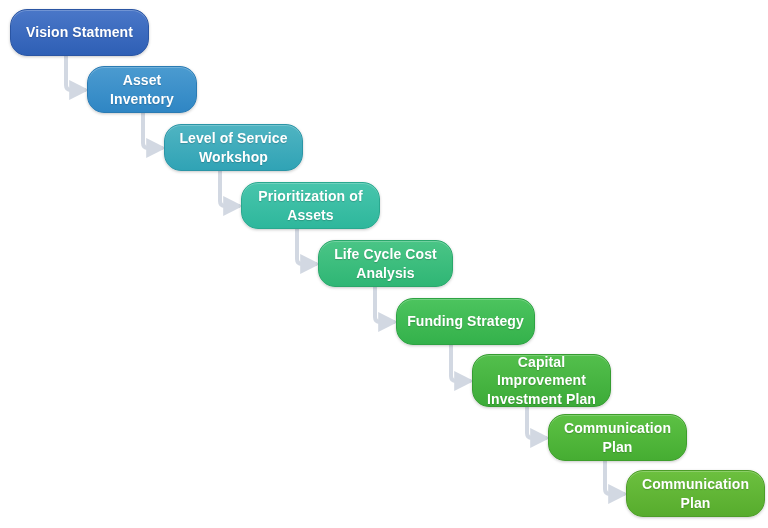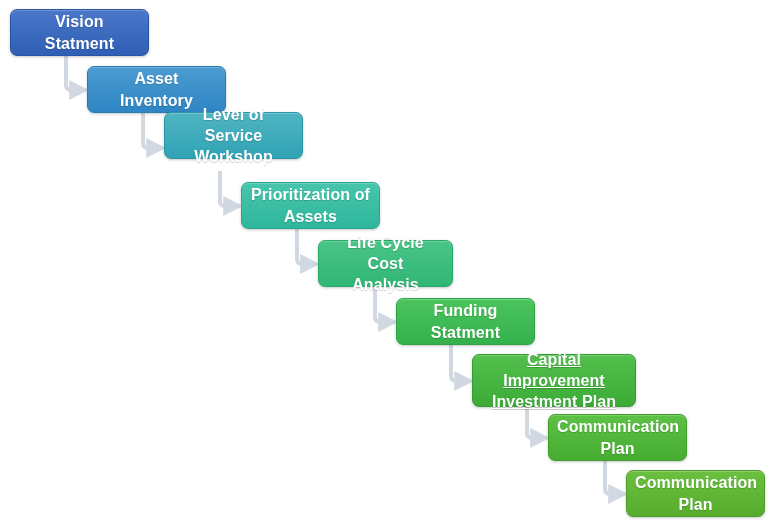--- a/index.html
+++ b/index.html
@@ -24,23 +24,23 @@
     height: 528px;
     pointer-events: none;
   }
   .node {
     position: absolute;
     box-sizing: border-box;
     display: flex;
     align-items: center;
     justify-content: center;
     text-align: center;
-    border-radius: 7px;
+    border-radius: 17px;
     color: #ffffff;
-    font-size: 16px;
+    font-size: 14px;
     font-weight: bold;
     line-height: 1.32;
     letter-spacing: 0.1px;
     padding: 4px 8px;
     text-shadow: 0 1px 1px rgba(0,0,0,0.18);
     box-shadow: 0 1px 3px rgba(0,0,0,0.22), inset 0 1px 0 rgba(255,255,255,0.22);
   }
   .node .label {
     display: block;
     width: 100%;
@@ -67,39 +67,39 @@
         <path d="M 451 345 L 451 376 Q 451 381 456 381 L 471 381" fill="none" stroke="#d2d8e2" stroke-width="4" stroke-linecap="butt" marker-end="url(#arrowhead)"></path>
         <path d="M 527 407 L 527 433 Q 527 438 532 438 L 547 438" fill="none" stroke="#d2d8e2" stroke-width="4" stroke-linecap="butt" marker-end="url(#arrowhead)"></path>
         <path d="M 605 461 L 605 489 Q 605 494 610 494 L 625 494" fill="none" stroke="#d2d8e2" stroke-width="4" stroke-linecap="butt" marker-end="url(#arrowhead)"></path>
       </g>
   </svg>
 
   <div id="nodes-group">
       <div class="node" style="left: 10px; top: 9px; width: 139px; height: 47px; background: linear-gradient(rgb(74, 119, 200) 0%, rgb(46, 95, 181) 100%); border: 1px solid rgb(42, 85, 163); color: rgb(255, 255, 255);">
         <span class="label">Vision Statment</span>
       </div>
-      <div class="node" style="left: 87px; top: 66px; width: 139px; height: 47px; background: linear-gradient(rgb(75, 155, 208) 0%, rgb(47, 134, 196) 100%); border: 1px solid rgb(42, 123, 179); color: rgb(255, 255, 255);">
+      <div class="node" style="left: 87px; top: 66px; width: 110px; height: 47px; background: linear-gradient(rgb(75, 155, 208) 0%, rgb(47, 134, 196) 100%); border: 1px solid rgb(42, 123, 179); color: rgb(255, 255, 255);">
         <span class="label">Asset Inventory</span>
       </div>
-      <div class="node" style="left: 164px; top: 112px; width: 139px; height: 47px; background: linear-gradient(rgb(79, 180, 194) 0%, rgb(48, 163, 181) 100%); border: 1px solid rgb(43, 149, 166); color: rgb(255, 255, 255); text-align: center;">
+      <div class="node" style="left: 164px; top: 124px; width: 139px; height: 47px; background: linear-gradient(rgb(79, 180, 194) 0%, rgb(48, 163, 181) 100%); border: 1px solid rgb(43, 149, 166); color: rgb(255, 255, 255); text-align: center;">
         <span class="label">Level of Service
 Workshop</span>
       </div>
       <div class="node" style="left: 241px; top: 182px; width: 139px; height: 47px; background: linear-gradient(rgb(72, 197, 172) 0%, rgb(46, 183, 156) 100%); border: 1px solid rgb(42, 168, 143); color: rgb(255, 255, 255); text-align: center;">
         <span class="label">Prioritization of
 Assets</span>
       </div>
       <div class="node" style="left: 318px; top: 240px; width: 135px; height: 47px; background: linear-gradient(rgb(74, 197, 134) 0%, rgb(47, 182, 117) 100%); border: 1px solid rgb(42, 167, 107); color: rgb(255, 255, 255);">
         <span class="label">Life Cycle Cost
 Analysis</span>
       </div>
       <div class="node" style="left: 396px; top: 298px; width: 139px; height: 47px; background: linear-gradient(rgb(76, 196, 94) 0%, rgb(52, 177, 75) 100%); border: 1px solid rgb(46, 163, 67); color: rgb(255, 255, 255);">
-        <span class="label">Funding Statment</span>
+        <span class="label">Funding Strategy</span>
       </div>
-      <div class="node" style="left: 472px; top: 354px; width: 164px; height: 53px; background: linear-gradient(rgb(83, 191, 76) 0%, rgb(60, 171, 56) 100%); border: 1px solid rgb(53, 156, 49); color: rgb(255, 255, 255); text-decoration: underline;">
+      <div class="node" style="left: 472px; top: 354px; width: 139px; height: 53px; background: linear-gradient(rgb(83, 191, 76) 0%, rgb(60, 171, 56) 100%); border: 1px solid rgb(53, 156, 49); color: rgb(255, 255, 255);">
         <span class="label">Capital
 Improvement
 Investment Plan</span>
       </div>
       <div class="node" style="left: 548px; top: 414px; width: 139px; height: 47px; background: linear-gradient(rgb(92, 193, 68) 0%, rgb(70, 173, 50) 100%); border: 1px solid rgb(62, 158, 44); color: rgb(255, 255, 255);">
         <span class="label">Communication
 Plan</span>
       </div>
       <div class="node" style="left: 626px; top: 470px; width: 139px; height: 47px; background: linear-gradient(rgb(108, 192, 63) 0%, rgb(87, 172, 45) 100%); border: 1px solid rgb(77, 157, 40); color: rgb(255, 255, 255);">
         <span class="label">Communication

